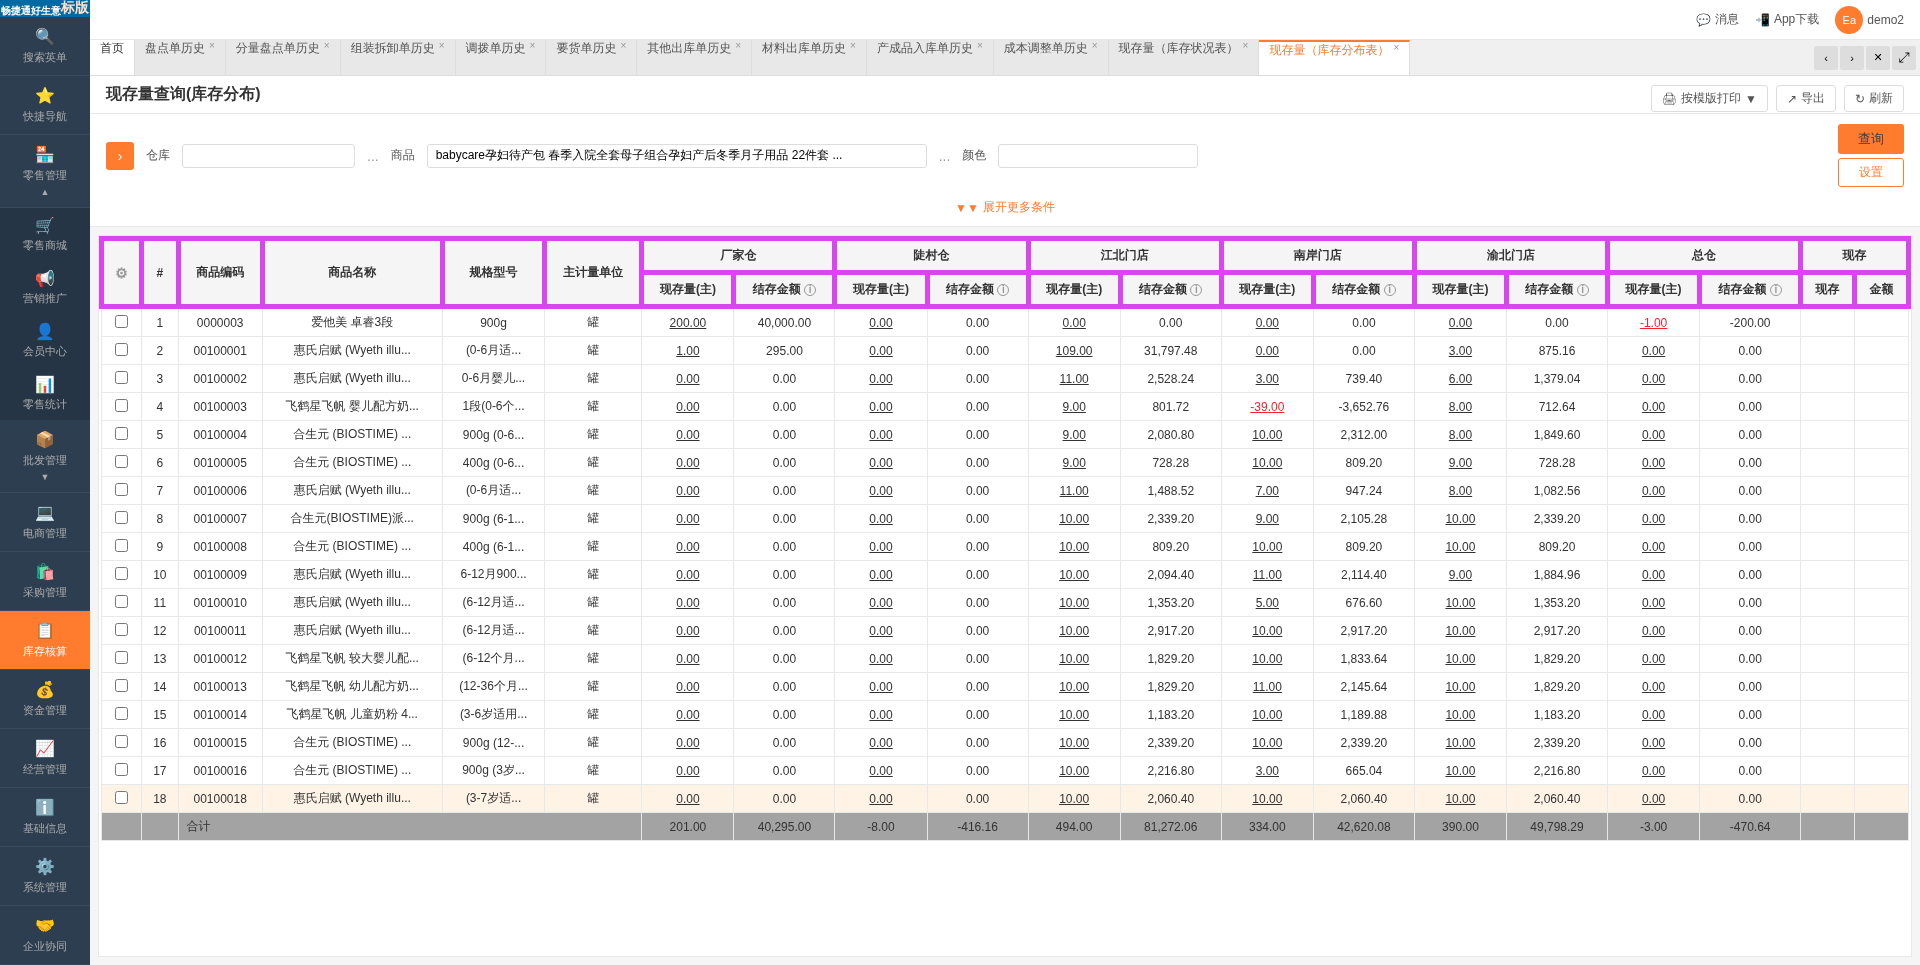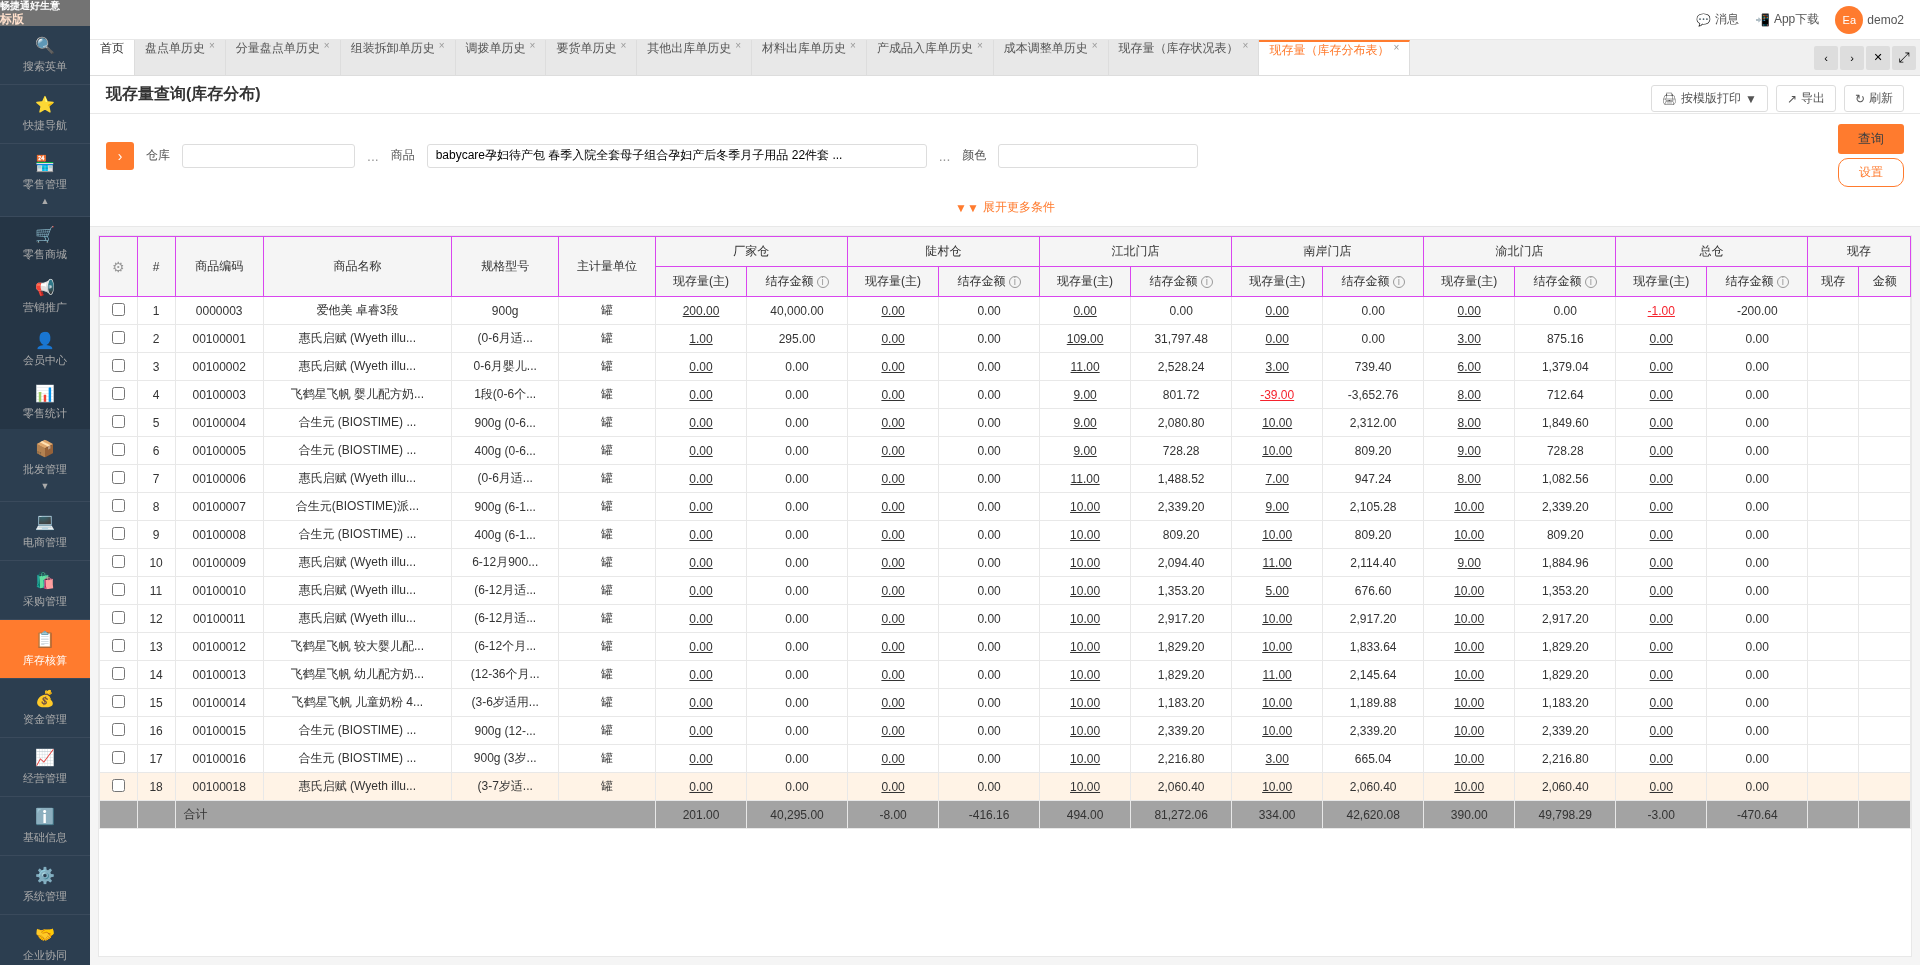--- a/index.html
+++ b/index.html
@@ -92,28 +92,27 @@
       top: 0; left: 0;
       width: 90px;
       height: 100%;
       background: #2c3e50;
       z-index: 101;
       display: flex;
       flex-direction: column;
     }
     .sidebar-logo {
       height: 40px;
-      display: flex; align-items: flex-start; justify-content: center;
-      background: #737373;
+      display: flex; align-items: flex-end; justify-content: center;
+      background: #0369a1;
       color: #fff;
       font-size: 11px;
       font-weight: bold;
       text-align: center;
       line-height: 1.2;
-      flex-direction: column;
     }
     .sidebar-item {
       display: flex; flex-direction: column; align-items: center;
       padding: 10px 4px;
       cursor: pointer;
       color: #aaa;
       font-size: 11px;
       gap: 4px;
       border-bottom: 1px solid #3a4a5c;
     }
@@ -217,21 +216,21 @@
       padding: 6px 20px;
       border-radius: 3px;
       cursor: pointer;
       font-size: 13px;
     }
     .btn-setting {
       border: 1px solid #ff7b2e;
       color: #ff7b2e;
       background: #fff;
       padding: 5px 16px;
-      border-radius: 10px;
+      border-radius: 3px;
       cursor: pointer;
       font-size: 12px;
     }
     .filter-actions {
       display: flex; flex-direction: column; gap: 4px;
       margin-left: auto;
     }
 
     
     .table-container {
@@ -241,25 +240,25 @@
       margin: 8px;
       border: 1px solid #e8e8e8;
     }
     .data-table {
       width: 100%;
       border-collapse: collapse;
       font-size: 12px;
     }
     .data-table th {
       background: #f5f5f5;
-      border: 1px solid #d946ef;
+      border: 5px solid #d946ef;
       padding: 6px 8px;
       text-align: center;
       white-space: nowrap;
-      font-weight: normal;
+      font-weight: bold;
       color: #333;
     }
     .data-table td {
       border: 1px solid #e8e8e8;
       padding: 5px 8px;
       text-align: center;
       white-space: nowrap;
       color: #333;
     }
     .data-table tr.summary-row td {
@@ -290,21 +289,21 @@
 
     
     .row-highlight td { background: #fff3e6; }
   </style>
 </head>
 <body>
 
 <div class="sidebar">
   <div class="sidebar-logo">
     <div style="font-size:10px;">畅捷通好生意</div>
-    <div style="font-size:12px;color:#ffe0cc;">标版</div>
+    <div style="font-size:14px;color:#ffe0cc;font-family:Liberation Serif, serif;">标版</div>
   </div>
   <div class="sidebar-item">
     <span class="sidebar-icon">🔍</span>
     <span>搜索英单</span>
   </div>
   <div class="sidebar-item">
     <span class="sidebar-icon">⭐</span>
     <span>快捷导航</span>
   </div>
   <div class="sidebar-item" style="color:#aaa;">

